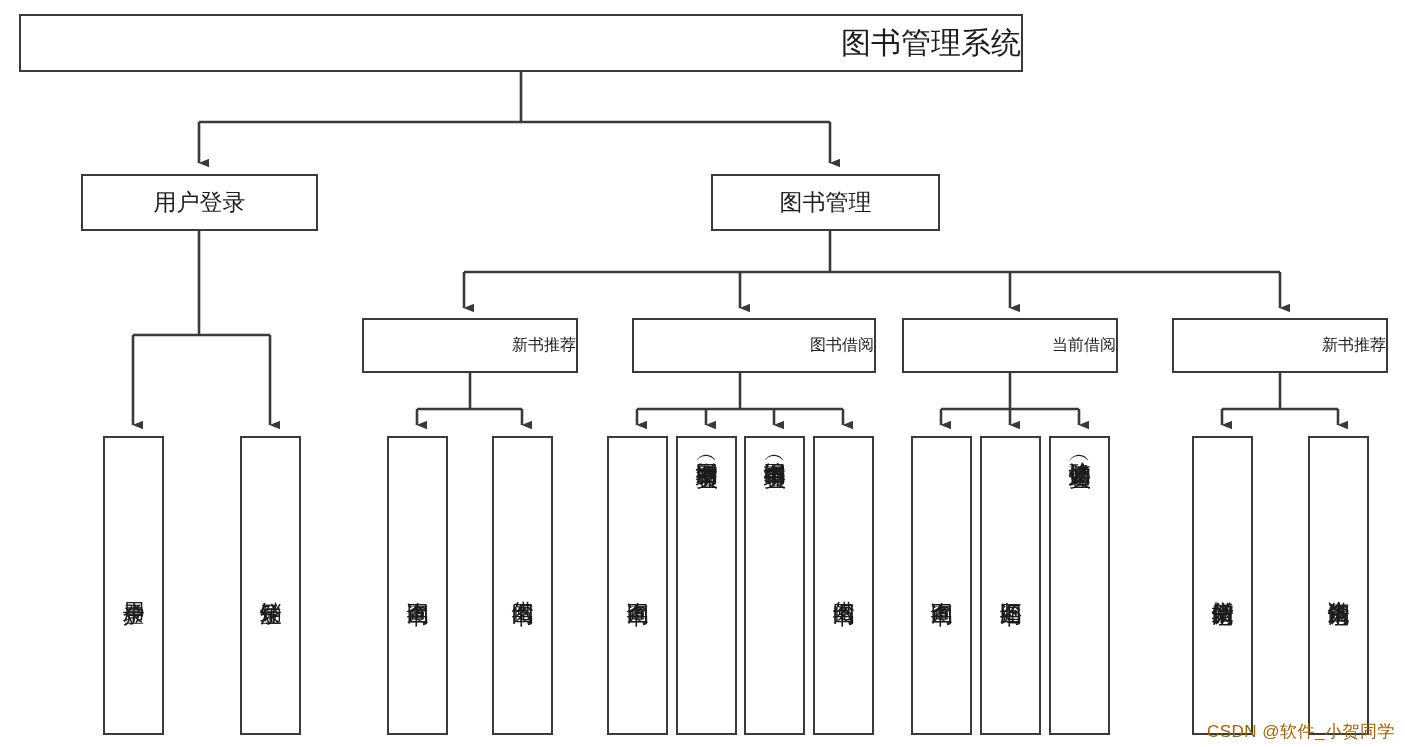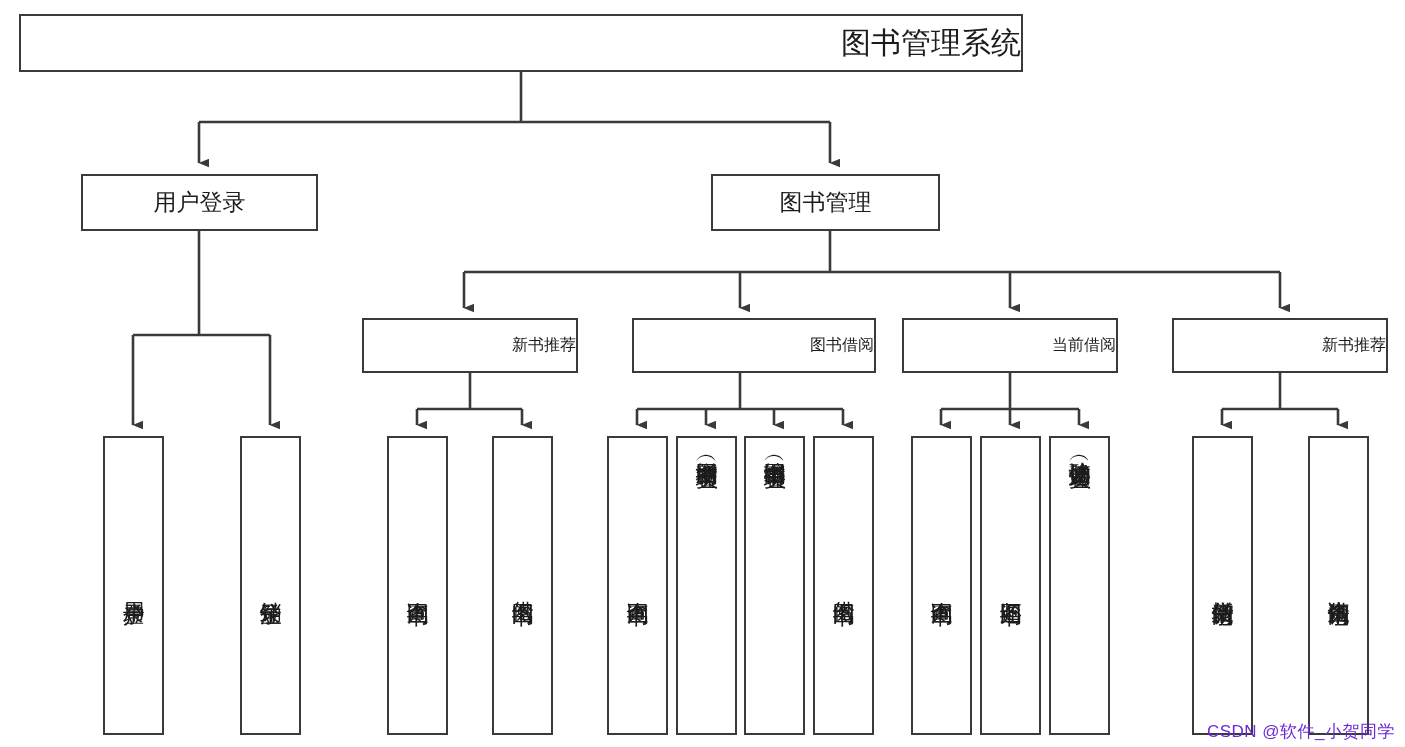--- a/index.html
+++ b/index.html
@@ -66,21 +66,21 @@
     line-height: 1.02;
   }
   .node.leaf.align-top {
     align-items: flex-start;
   }
   #watermark {
     position: absolute;
     right: 10px;
     bottom: 4px;
     font-size: 17px;
-    color: #6d28d9;
+    color: #a16207;
     letter-spacing: 0.5px;
     white-space: nowrap;
     user-select: none;
   }
 </style>
 </head>
 <body>
 
 <div id="diagram-root">
 

